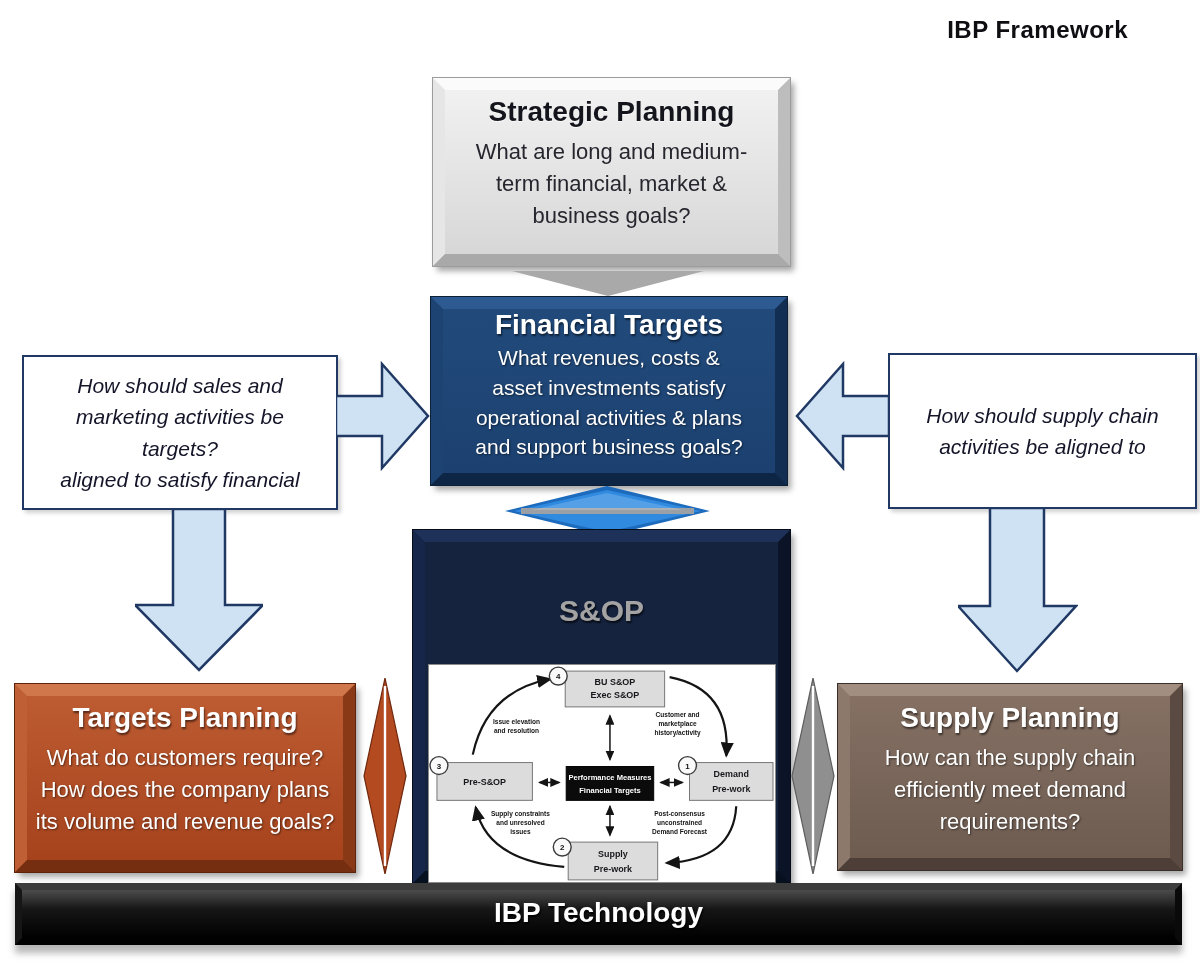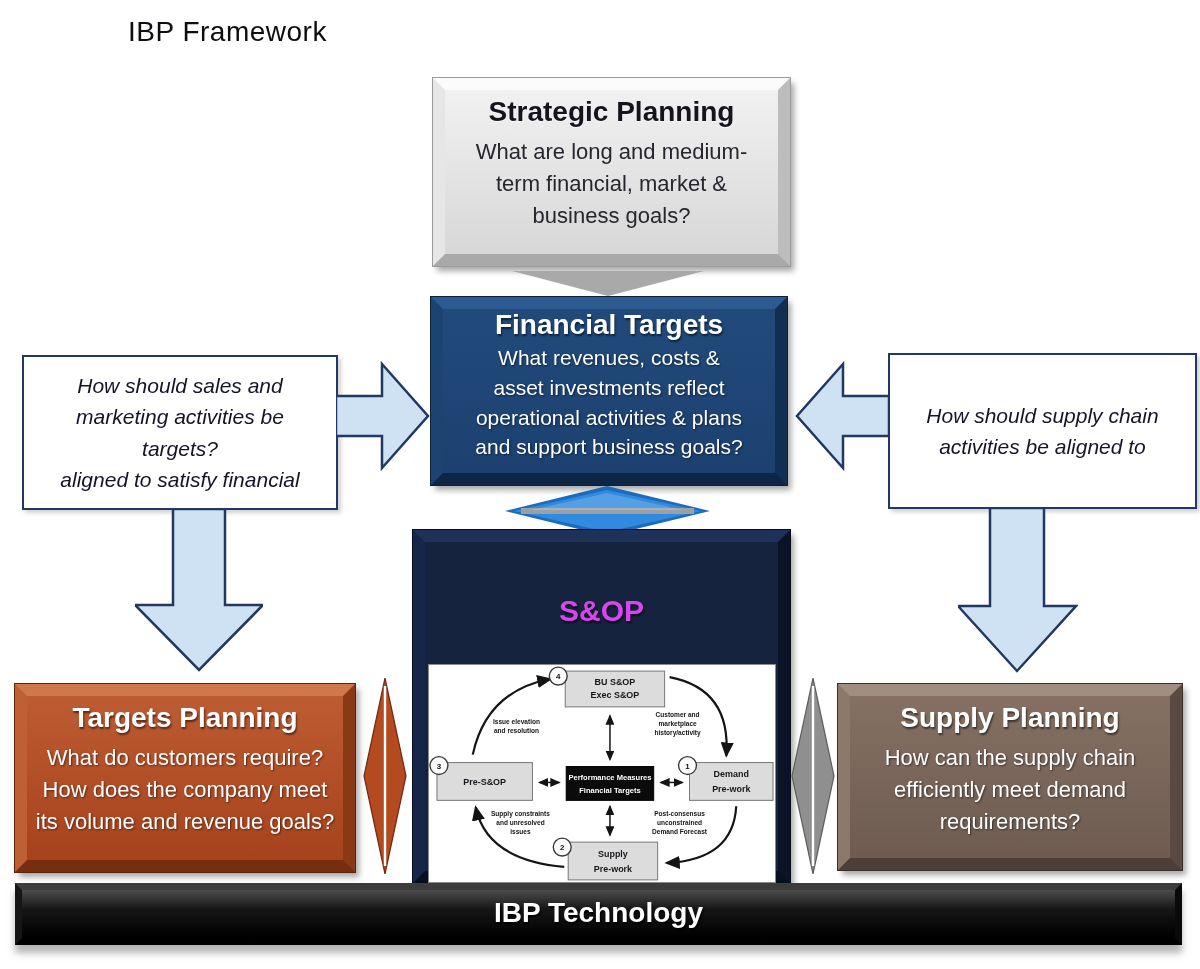--- a/index.html
+++ b/index.html
@@ -1,21 +1,21 @@
 <!DOCTYPE html>
 <html><head>
 <meta charset="utf-8">
 <style>
   * { margin:0; padding:0; box-sizing:border-box; }
   html,body { width:1200px; height:969px; background:#fff; font-family:"Liberation Sans", sans-serif; overflow:hidden; }
   .canvas { position:relative; width:1200px; height:969px; background:#fff; }
   .abs { position:absolute; }
 
-  .page-title { left:128px; top:16px; width:1000px; text-align:left;
-    font-size:28px; font-weight:normal; color:#0d0d12; letter-spacing:0.5px; }
+  .page-title { left:128px; top:16px; width:1000px; text-align:right;
+    font-size:24px; font-weight:bold; color:#0d0d12; letter-spacing:0.5px; }
 
   
   .bevel { border-style:solid; border-width:12px; box-shadow:4px 5px 6px rgba(0,0,0,0.35); text-align:center; }
   .strategic { left:433px; top:78px; width:357px; height:188px;
     background:linear-gradient(180deg,#f1f1f1,#d7d7d7);
     border-color:#fbfbfb #bdbdbd #a9a9a9 #e6e6e6; outline:1px solid #9c9c9c; }
   .financial { left:431px; top:297px; width:356px; height:188px;
     background:linear-gradient(180deg,#27528600,#1c4170), #214a7b;
     border-color:#2d5a91 #122e52 #0e2646 #1d4372; outline:1px solid #0d2035; }
   .sopbox { left:413px; top:530px; width:377px; height:353px;
@@ -32,21 +32,21 @@
     box-shadow:0 8px 7px rgba(120,120,120,0.55); text-align:center; }
 
   .box-title { font-weight:bold; font-size:28px; margin-top:6px; }
   .box-title.light { color:#fff; text-shadow:1px 2px 2px rgba(0,0,0,0.55); }
   .box-title.dark  { color:#14141c; text-shadow:0 1px 0 rgba(255,255,255,0.7); }
   .box-body { font-size:22px; line-height:1.45; margin-top:8px; }
   .box-body.light { color:#fff; text-shadow:1px 1px 2px rgba(0,0,0,0.5); }
   .box-body.dark  { color:#26262e; }
   .financial .box-title { margin-top:0; }
   .financial .box-body { font-size:21px; line-height:1.42; margin-top:2px; }
-  .sop-title { margin-top:52px; font-size:30px; font-weight:bold; color:#d946ef; text-shadow:1px 2px 2px rgba(0,0,0,0.7); text-align:center; }
+  .sop-title { margin-top:52px; font-size:30px; font-weight:bold; color:#a3a3a3; text-shadow:1px 2px 2px rgba(0,0,0,0.7); text-align:center; }
   .tech-title { font-size:28px; font-weight:bold; color:#fff; text-shadow:1px 2px 2px rgba(0,0,0,0.9); line-height:46px; }
 
   .qbox { background:#fff; border:2px solid #203864; box-shadow:3px 3px 4px rgba(0,0,0,0.18);
     display:flex; align-items:center; justify-content:center; text-align:center; }
   .qbox .qtext { font-size:21px; font-style:italic; color:#15152a; line-height:1.5; }
   .qleft  { left:22px;  top:355px; width:316px; height:155px; }
   .qright { left:888px; top:353px; width:309px; height:156px; }
 
   .sop-inner { left:428px; top:664px; width:348px; height:219px; background:#fff; border:1px solid #8a8a8a; }
 
@@ -78,21 +78,21 @@
   </div>
 
   <svg class="abs" style="left:512px; top:271px;" width="192" height="26">
     <polygon points="0,0 192,0 96,25" fill="#a9a9a9"></polygon>
   </svg>
 
   <div class="abs bevel financial">
     <div class="box-title light">Financial Targets</div>
     <div class="box-body light">
       <div>What revenues, costs &amp;</div>
-      <div>asset investments reflect</div>
+      <div>asset investments satisfy</div>
       <div>operational activities &amp; plans</div>
       <div>and support business goals?</div>
     </div>
   </div>
 
   <div class="abs qbox qleft">
     <div class="qtext">
       <div>How should sales and</div>
       <div>marketing activities be</div>
       <div>targets?</div>
@@ -206,21 +206,21 @@
       <text class="slabel" x="252" y="152">Post-consensus</text>
       <text class="slabel" x="252" y="161">unconstrained</text>
       <text class="slabel" x="252" y="170">Demand Forecast</text>
     </g>
   </svg>
 
   <div class="abs bevel demand">
     <div class="box-title light">Targets Planning</div>
     <div class="box-body light">
       <div>What do customers require?</div>
-      <div>How does the company meet</div>
+      <div>How does the company plans</div>
       <div>its volume and revenue goals?</div>
     </div>
   </div>
 
   <svg class="abs" style="left:363px; top:678px;" width="44" height="196">
     <polygon points="22,0 43,98 22,196 1,98" fill="#b34a20" stroke="#70290e" stroke-width="1.2"></polygon>
     <line x1="22" y1="8" x2="22" y2="188" stroke="#ffffff" stroke-width="2.4"></line>
   </svg>
 
   <svg class="abs" style="left:791px; top:678px;" width="44" height="196">

